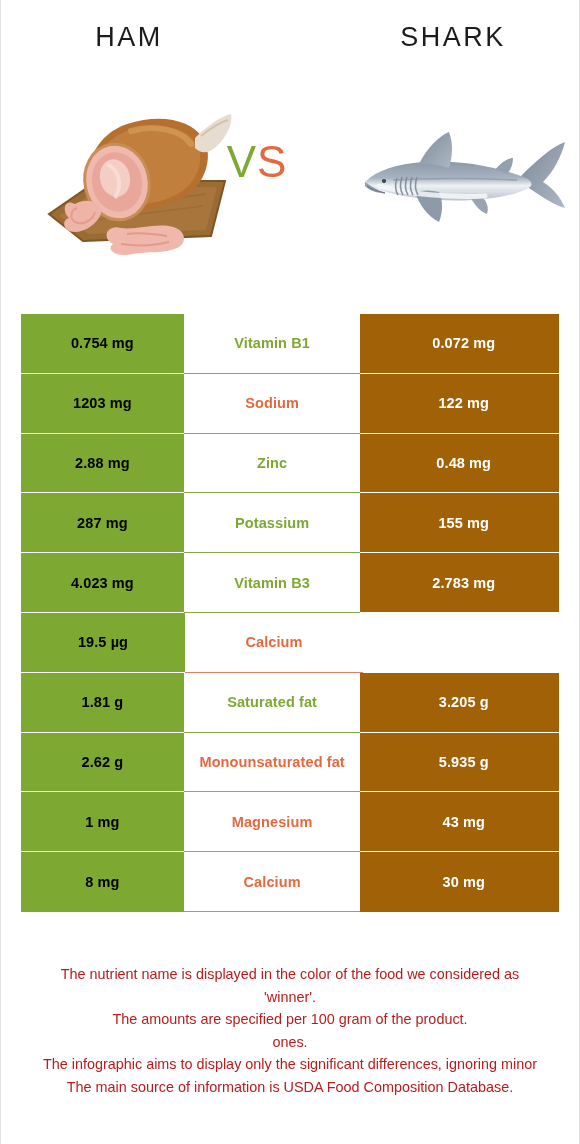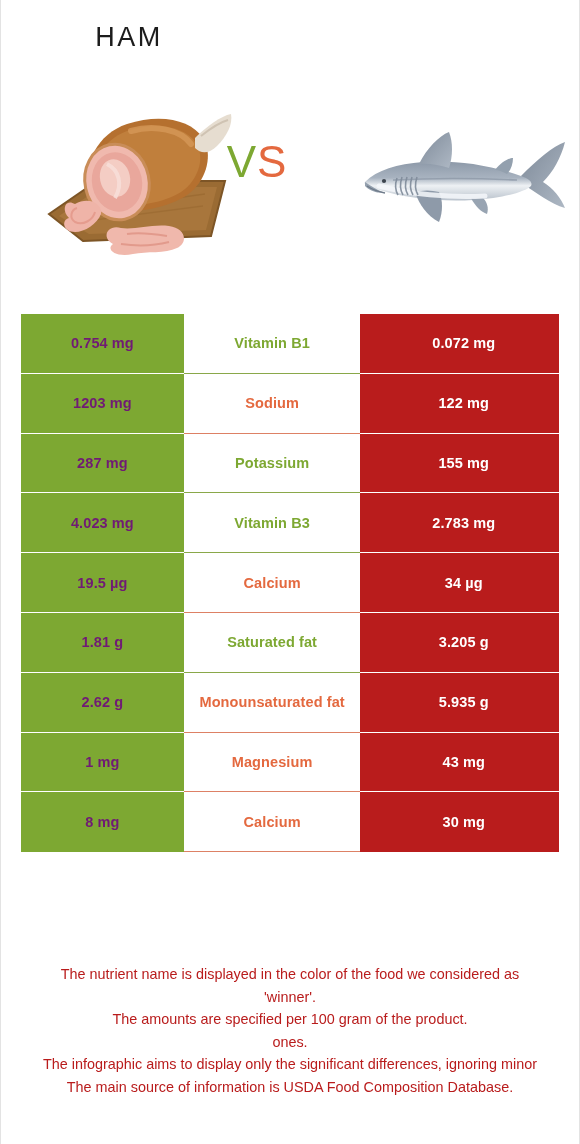--- a/index.html
+++ b/index.html
@@ -95,26 +95,26 @@
     align-items: center;
     justify-content: center;
     font-size: 14.5px;
     font-weight: 600;
     box-sizing: border-box;
     letter-spacing: 0.1px;
   }
   .cell-left {
     width: 164px;
     background: #7DA832;
-    color: #701a75;
+    color: #000000;
     border-bottom: 1.6px solid #ffffff;
   }
   .cell-right {
     width: 200px;
-    background: #b91c1c;
+    background: #a16207;
     color: #ffffff;
     border-bottom: 1.6px solid #ffffff;
     padding-left: 8px;
   }
   .cell-mid {
     width: 178px;
     background: #ffffff;
     font-size: 14.5px;
     font-weight: 700;
     box-sizing: border-box;
@@ -139,20 +139,21 @@
   .footnote div { margin: 0; padding: 0; }
 </style>
 </head>
 <body>
 
 <div class="page">
 
   <div class="header">
 
     <div class="title title-left">HAM</div>
+    <div class="title title-right">SHARK</div>
 
     <div class="food-left">
       <svg viewBox="0 0 200 170" width="200" height="170" aria-hidden="true">
 
         <path d="M14 128 L62 95 L190 95 L176 150 L48 155 Z" fill="#9a6b33"></path>
         <path d="M14 128 L62 95 L190 95 L176 150 L48 155 Z" fill="none" stroke="#7d5526" stroke-width="2"></path>
         <path d="M24 130 L66 101 L182 101 L171 144 L54 148 Z" fill="#a8763c"></path>
         <path d="M40 126 L170 108" stroke="#96662e" stroke-width="1.4" opacity="0.6"></path>
         <path d="M44 136 L168 120" stroke="#96662e" stroke-width="1.4" opacity="0.5"></path>
 
@@ -236,33 +237,37 @@
         <div class="cell cell-left">0.754 mg</div>
         <div class="cell cell-mid">Vitamin B1</div>
         <div class="cell cell-right">0.072 mg</div>
       </div>
       <div class="row win-right">
         <div class="cell cell-left">1203 mg</div>
         <div class="cell cell-mid">Sodium</div>
         <div class="cell cell-right">122 mg</div>
       </div>
       <div class="row win-left">
+        <div class="cell cell-left">2.88 mg</div>
+        <div class="cell cell-mid">Zinc</div>
+        <div class="cell cell-right">0.48 mg</div>
+      </div>
+      <div class="row win-left">
         <div class="cell cell-left">287 mg</div>
         <div class="cell cell-mid">Potassium</div>
         <div class="cell cell-right">155 mg</div>
       </div>
       <div class="row win-left">
         <div class="cell cell-left">4.023 mg</div>
         <div class="cell cell-mid">Vitamin B3</div>
         <div class="cell cell-right">2.783 mg</div>
       </div>
       <div class="row win-right">
         <div class="cell cell-left">19.5 µg</div>
         <div class="cell cell-mid">Calcium</div>
-        <div class="cell cell-right">34 µg</div>
       </div>
       <div class="row win-left">
         <div class="cell cell-left">1.81 g</div>
         <div class="cell cell-mid">Saturated fat</div>
         <div class="cell cell-right">3.205 g</div>
       </div>
       <div class="row win-right">
         <div class="cell cell-left">2.62 g</div>
         <div class="cell cell-mid">Monounsaturated fat</div>
         <div class="cell cell-right">5.935 g</div>

